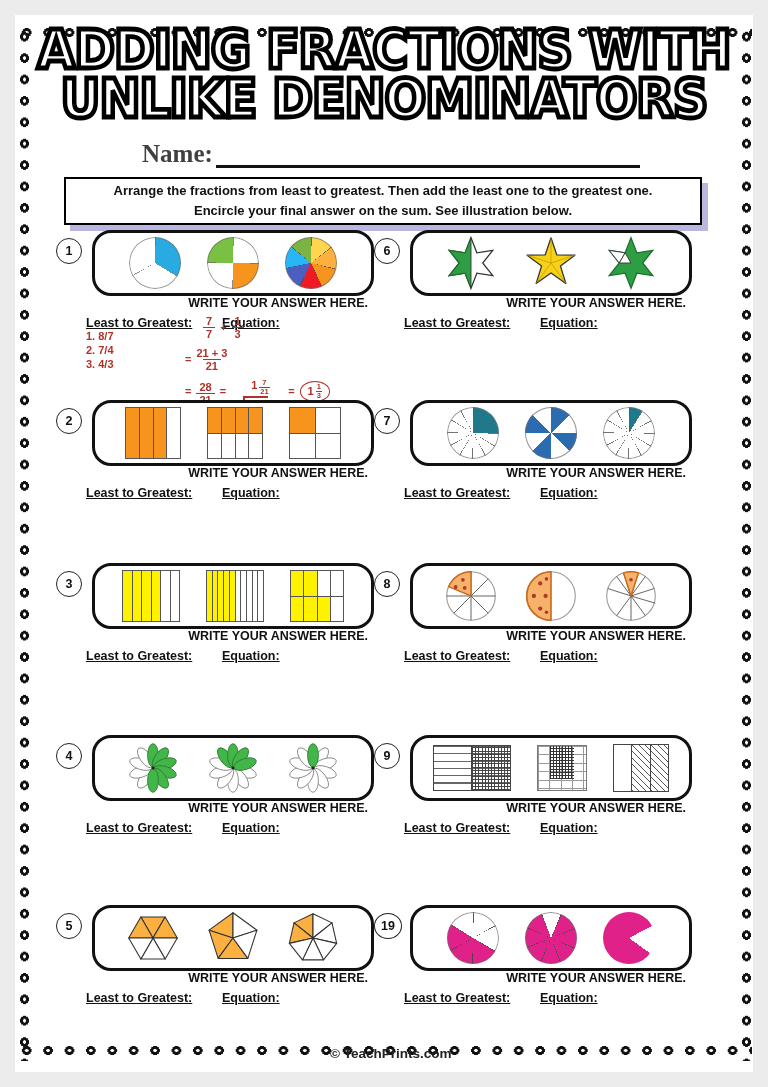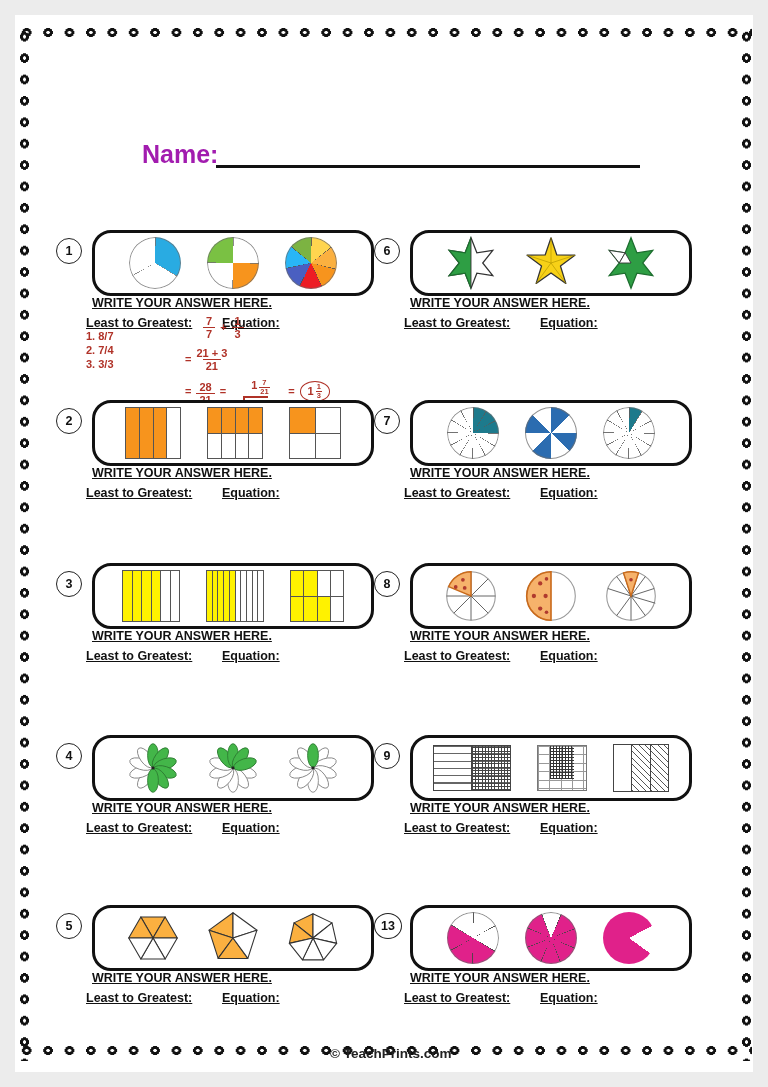--- a/index.html
+++ b/index.html
@@ -13,34 +13,34 @@
   .dots.v{width:13px;top:26px;bottom:26px;
      background-image:radial-gradient(circle at center,#fff 0 1.7px,#111 1.8px 4.5px,transparent 4.7px);
      background-size:13px 21.4px;}
   .dots.top{top:26px;} .dots.bottom{top:1044px;}
   .dots.left{left:18px;} .dots.right{left:740px;}
   
   .titlewrap{position:absolute;top:26px;left:0;width:100%;text-align:center;}
   .h1{font-family:"DejaVu Sans",sans-serif;font-weight:800;font-size:49px;line-height:1.0;
       color:#fff;-webkit-text-stroke:4.5px #000;letter-spacing:-1px;transform:scaleY(1.08);}
   
-  .namelabel{position:absolute;left:142px;top:140px;font-size:25px;font-weight:bold;color:#a21caf;}
+  .namelabel{position:absolute;left:142px;top:140px;font-size:25px;font-weight:bold;color:#404040;font-family:Liberation Serif, serif;}
   .nameline{position:absolute;left:216px;top:141px;width:424px;height:24px;border-bottom:3.5px solid #111;}
   
   .instr{position:absolute;left:64px;top:177px;width:634px;height:44px;border:2.5px solid #000;
          background:#fff;box-shadow:6px 6px 0 #b9b7e0;display:flex;flex-direction:column;
          justify-content:center;text-align:center;font-size:13px;font-weight:bold;color:#111;line-height:1.55;}
   
   .prob{position:absolute;width:330px;}
   .pnum{position:absolute;left:0;top:8px;width:24px;height:24px;border:1.6px solid #222;border-radius:50%;
         display:flex;align-items:center;justify-content:center;font-size:12.5px;font-weight:bold;color:#111;}
   .pbox{position:absolute;left:36px;top:0;width:276px;height:60px;border:3px solid #111;border-radius:19px;
         display:flex;align-items:center;justify-content:center;gap:26px;background:#fff;}
-  .write{position:absolute;left:36px;top:66px;width:276px;text-align:left;font-size:12.5px;font-weight:bold;
-         color:#111;text-decoration:underline;}
+  .write{position:absolute;left:36px;top:66px;width:276px;text-align:right;font-size:12.5px;font-weight:bold;
+         color:#111;}
   .lbl{position:absolute;top:86px;font-size:12.5px;font-weight:bold;color:#111;text-decoration:underline;}
   .lbl.least{left:30px;} .lbl.eqn{left:166px;}
   
   .pie{width:52px;height:52px;border-radius:50%;box-shadow:inset 0 0 0 1px rgba(110,110,110,.75);}
   .p1a{background:repeating-conic-gradient(from 0deg,rgba(110,110,110,.8) 0 1.7deg,transparent 1.7deg 120deg),
        conic-gradient(#29abe2 0 120deg,#fff 0 360deg);}
   .p1b{background:repeating-conic-gradient(from 0deg,rgba(110,110,110,.8) 0 1.7deg,transparent 1.7deg 90deg),
        conic-gradient(#fff 0 90deg,#f7941d 0 180deg,#fff 0 270deg,#7ac143 0 360deg);}
   .p1c{background:repeating-conic-gradient(from 0deg,rgba(80,80,80,.85) 0 1.7deg,transparent 1.7deg 51.43deg),
        conic-gradient(#ffd54f 0 51.4deg,#fbb040 0 102.9deg,#f7941d 0 154.3deg,#ed1c24 0 205.7deg,
@@ -96,43 +96,51 @@
 </head>
 <body>
 
 <div class="page">
 
   <div class="dots h top"></div>
   <div class="dots h bottom"></div>
   <div class="dots v left"></div>
   <div class="dots v right"></div>
 
+  <div class="titlewrap">
+    <div class="h1">ADDING FRACTIONS WITH</div>
+    <div class="h1">UNLIKE DENOMINATORS</div>
+  </div>
 
   <div class="namelabel">Name:</div>
   <div class="nameline"></div>
 
+  <div class="instr">
+    <div>Arrange the fractions from least to greatest. Then add the least one to the greatest one.</div>
+    <div>Encircle your final answer on the sum. See illustration below.</div>
+  </div>
 
   <div class="prob" style="left:56px;top:230px">
     <div class="pnum">
         <span>1</span>
       </div>
     <div class="pbox">
       <div class="pie p1a"></div>
       <div class="pie p1b"></div>
       <div class="pie p1c"></div>
     </div>
     <div class="write">WRITE YOUR ANSWER HERE.</div>
     <div class="lbl least">Least to Greatest:</div>
     <div class="lbl eqn">Equation:</div>
   </div>
 
   <div class="work" style="left:86px;top:330px">
     <div>1. 8/7</div>
     <div>2. 7/4</div>
-    <div>3. 3/3</div>
+    <div>3. 4/3</div>
   </div>
   <div class="work" style="left:185px;top:308px">
     <div class="eqrow" style="margin-left:18px">
       <span class="fr">
           <span>7</span>
           <span class="dn">7</span>
         </span>
       <span>+</span>
       <span class="fr">
           <span>1</span>
@@ -484,21 +492,21 @@
           <div></div>
         </div>
     </div>
     <div class="write">WRITE YOUR ANSWER HERE.</div>
     <div class="lbl least">Least to Greatest:</div>
     <div class="lbl eqn">Equation:</div>
   </div>
 
   <div class="prob" style="left:374px;top:905px">
     <div class="pnum" style="width:26px">
-        <span>13</span>
+        <span>19</span>
       </div>
     <div class="pbox">
       <div class="pie pk1"></div>
       <div class="pie pk2"></div>
       <div class="pie pk3"></div>
     </div>
     <div class="write">WRITE YOUR ANSWER HERE.</div>
     <div class="lbl least">Least to Greatest:</div>
     <div class="lbl eqn">Equation:</div>
   </div>

